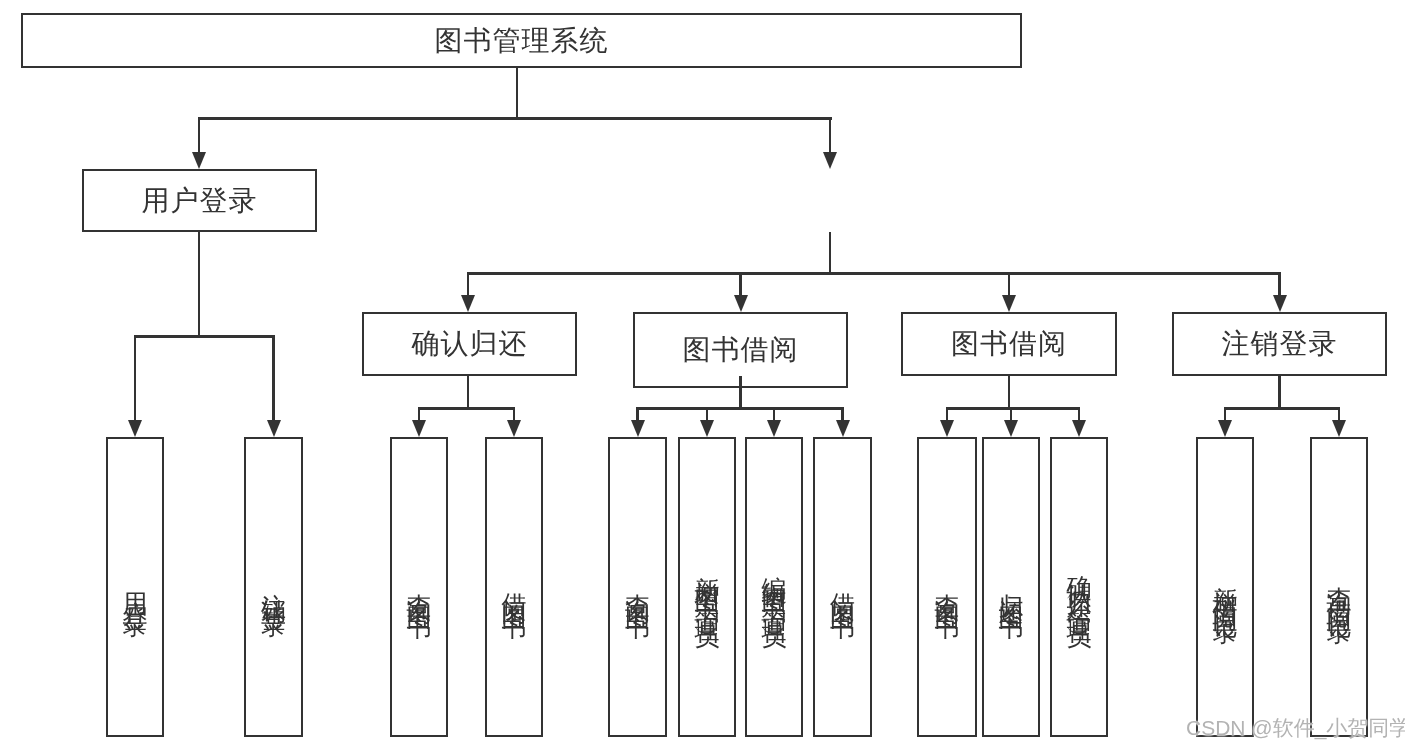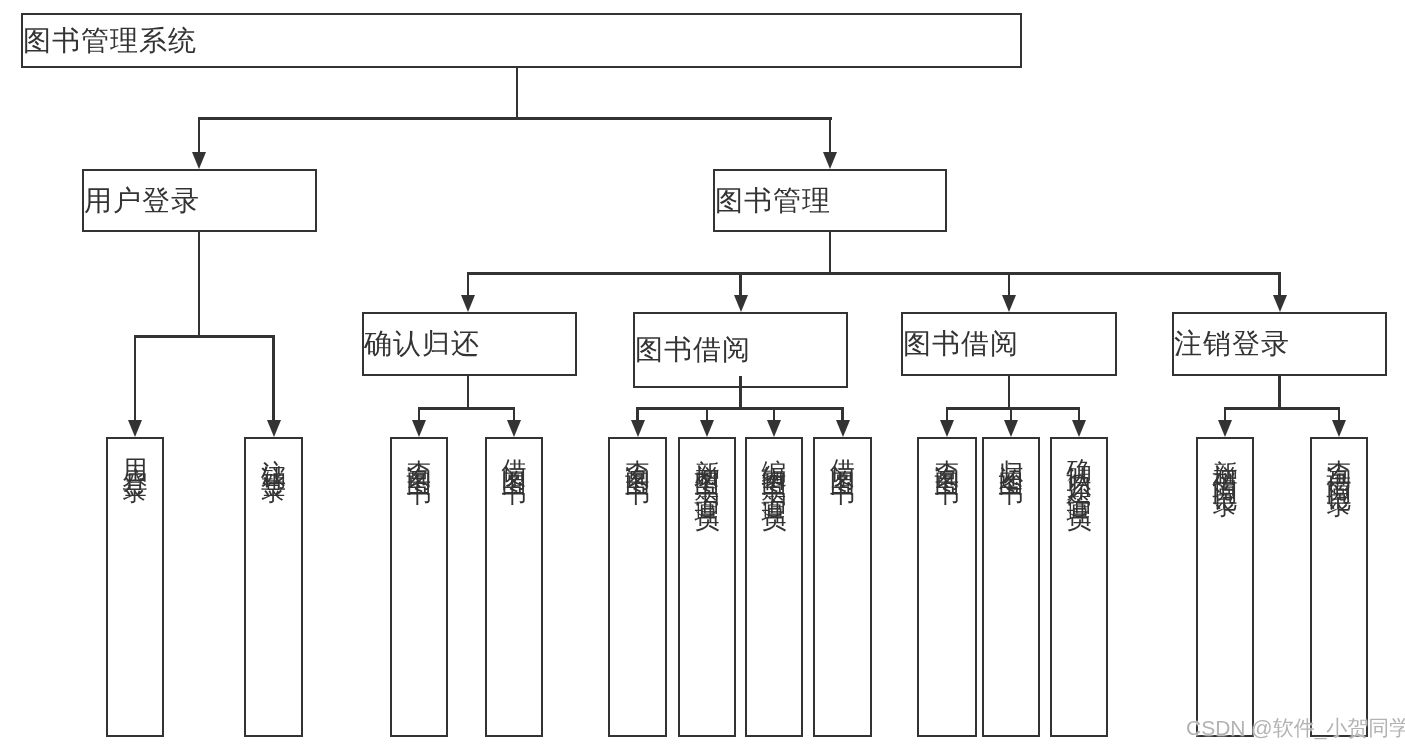--- a/index.html
+++ b/index.html
@@ -2,21 +2,21 @@
 <html><head>
 <meta charset="utf-8">
 <style>
   html,body{margin:0;padding:0;background:#fff;}
   #canvas{
     position:relative;width:1405px;height:747px;background:#fff;overflow:hidden;
     font-family:"Liberation Sans","DejaVu Sans",sans-serif;color:#333;
   }
   .box{
     position:absolute;box-sizing:border-box;border:2.5px solid #333;background:#fff;
-    display:flex;align-items:center;
+    display:flex;align-items:center;justify-content:center;
   }
   .hbox{font-size:28px;letter-spacing:1px;white-space:nowrap;}
   .vbox{
     font-size:25px;letter-spacing:7px;
     writing-mode:vertical-rl;text-orientation:mixed;line-height:1;
   }
   .ln{position:absolute;background:#333;}
   .h{height:2.5px;}
   .v{width:2.5px;}
   .arrow{
@@ -41,23 +41,20 @@
 
   <div class="ln v" style="left:515.75px;top:68px;height:50px;"></div>
   <div class="ln h" style="left:197.75px;top:117px;width:634px;"></div>
   <div class="ln v" style="left:197.75px;top:117px;height:38px;"></div>
   <div class="ln v" style="left:828.75px;top:117px;height:38px;"></div>
   <div class="arrow" style="left:192px;top:152px;"></div>
   <div class="arrow" style="left:823px;top:152px;"></div>
 
   <div class="box hbox" style="left:82px;top:169px;width:235px;height:63px;">
     <span>用户登录</span>
-  </div>
-  <div class="box hbox" style="left:713px;top:169px;width:234px;height:63px;">
-    <span>图书管理</span>
   </div>
 
   <div class="ln v" style="left:197.75px;top:232px;height:105px;"></div>
   <div class="ln h" style="left:133.75px;top:335px;width:141px;"></div>
   <div class="ln v" style="left:133.75px;top:335px;height:87px;"></div>
   <div class="ln v" style="left:272.25px;top:335px;height:87px;"></div>
   <div class="arrow" style="left:128px;top:420px;"></div>
   <div class="arrow" style="left:266.5px;top:420px;"></div>
 
   <div class="ln v" style="left:828.75px;top:232px;height:42px;"></div>

